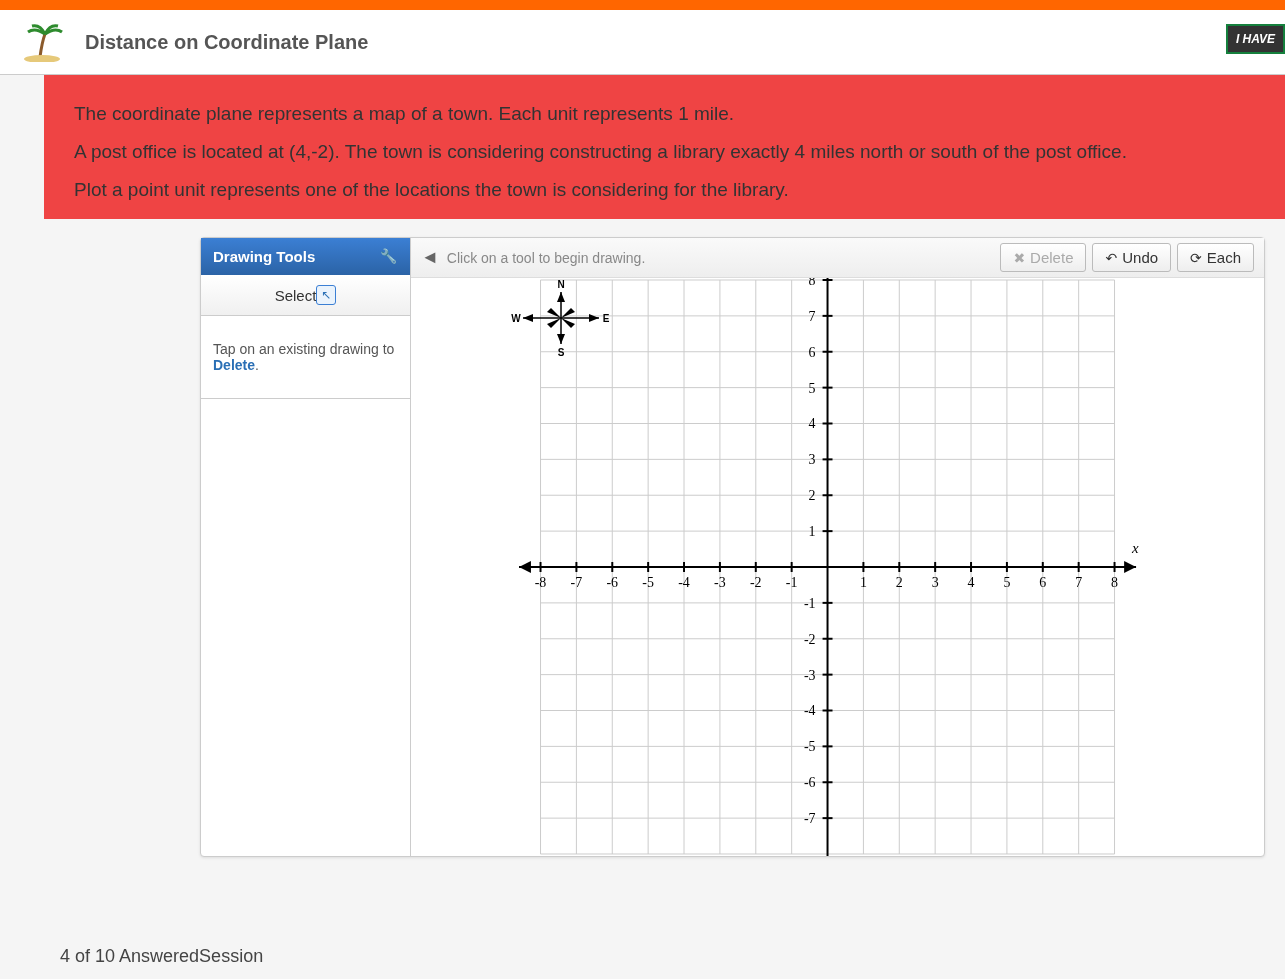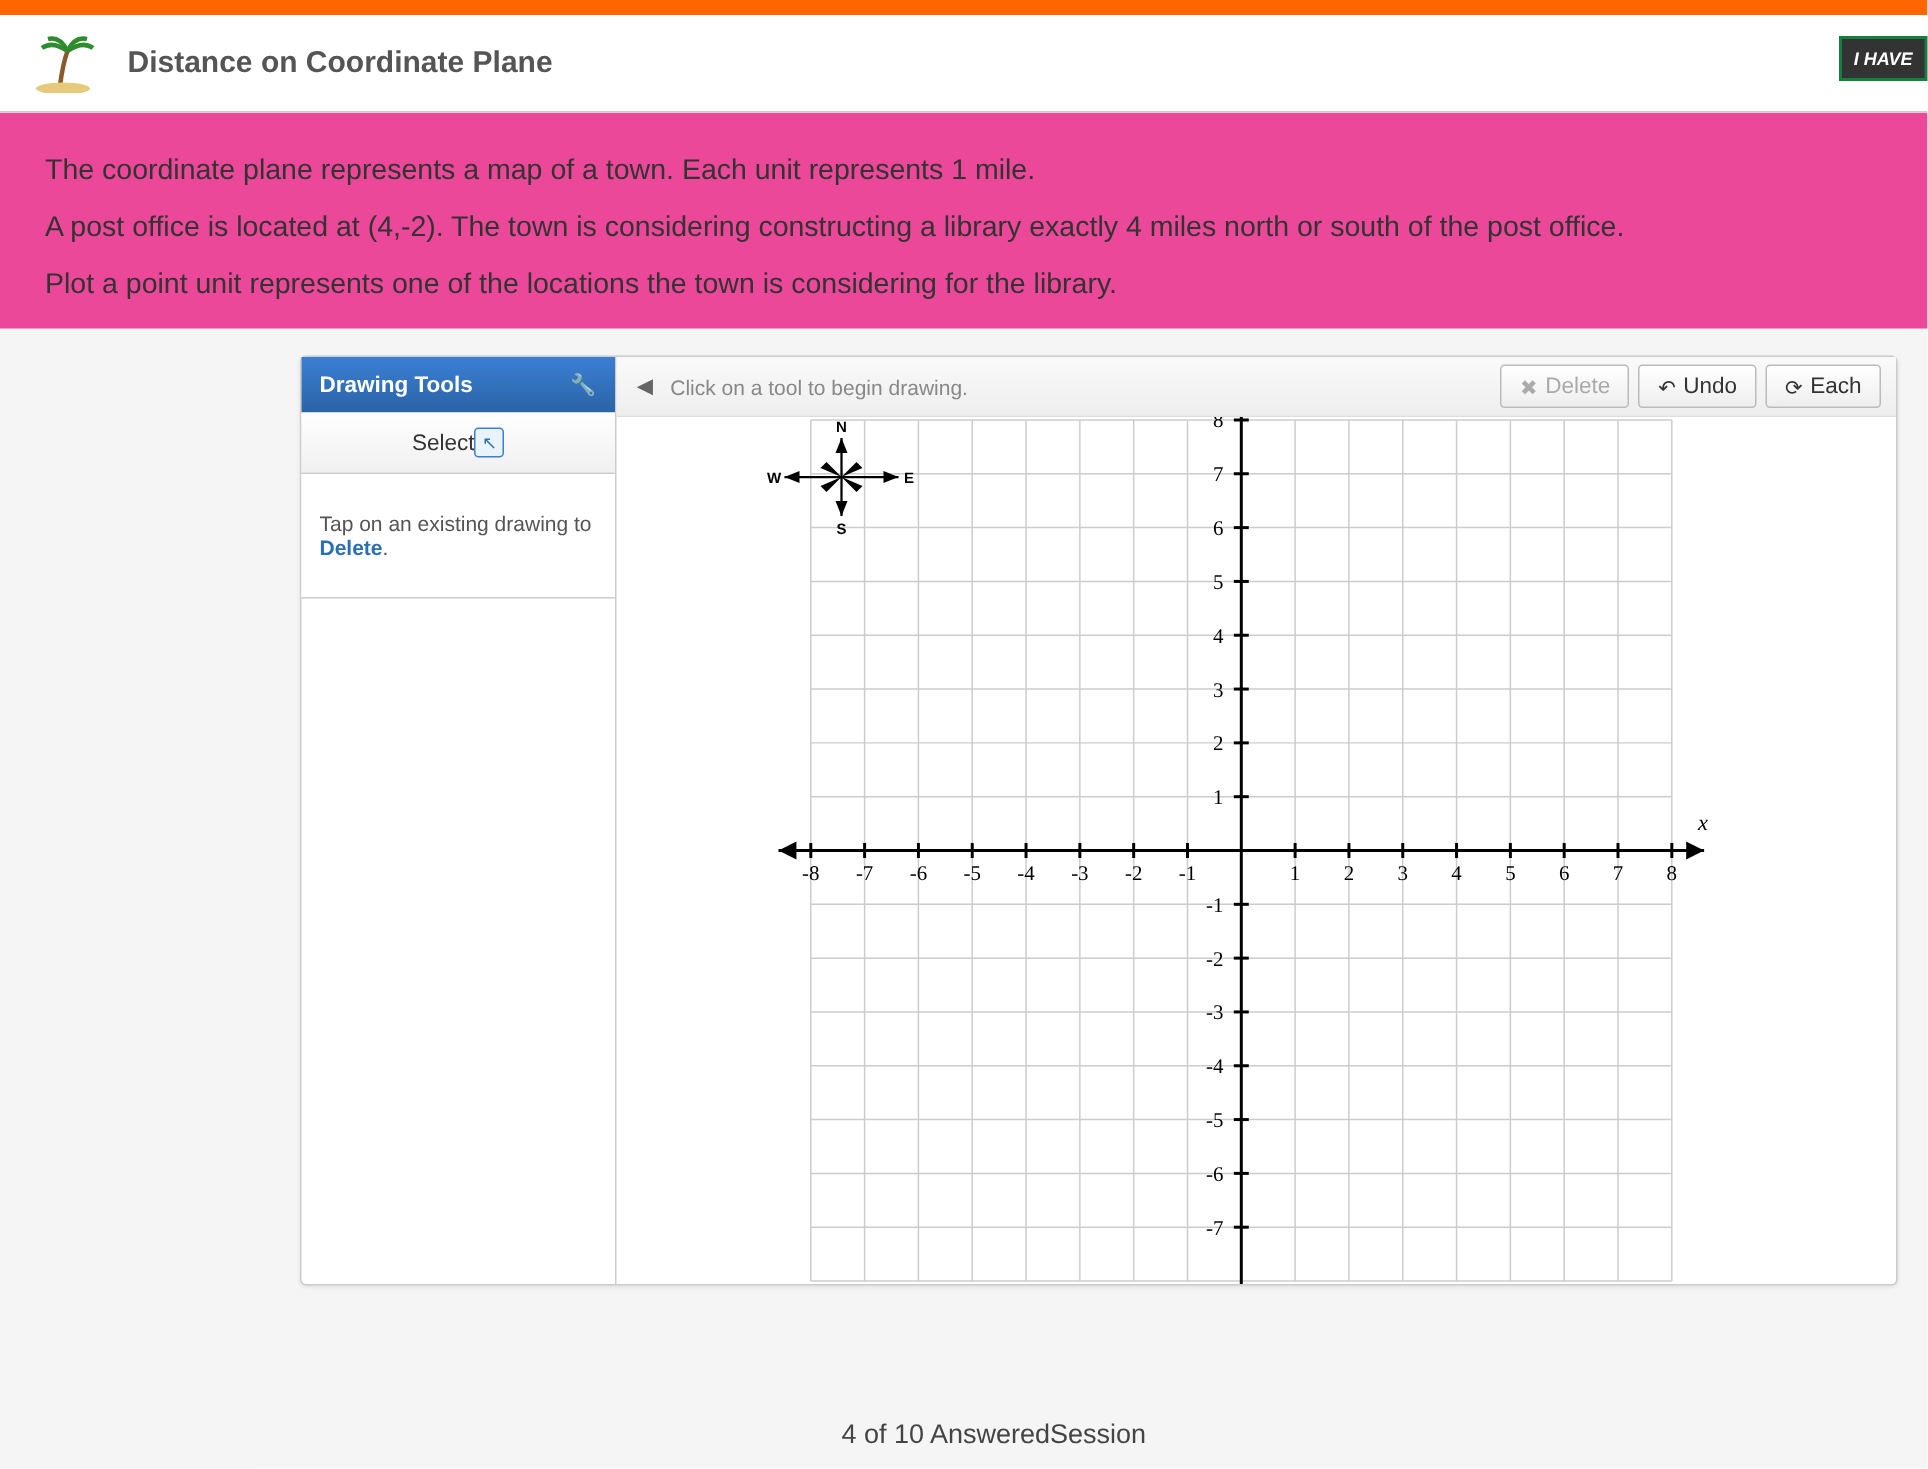--- a/index.html
+++ b/index.html
@@ -44,21 +44,22 @@
   color: #fff;
   font-weight: bold;
   font-style: italic;
   padding: 6px 8px;
   font-size: 12px;
   border: 2px solid #15803d;
   margin-top: 24px;
 }
 .content {
   padding: 20px 30px 10px 30px;
-  background: #ec4899;
+  background: #ef4444;
+  margin-left: 44px;
 }
 .question-text {
   font-size: 19px;
   color: #333;
   line-height: 2.0;
 }
 .tool-area {
   display: flex;
   margin: 18px 20px 0 200px;
   border: 1px solid #ccc;
@@ -145,21 +146,21 @@
   top: 40px;
   width: 100px;
   height: 80px;
 }
 .footer {
   position: absolute;
   bottom: 12px;
   left: 60px;
   right: 20px;
   display: flex;
-  justify-content: center;
+  justify-content: flex-start;
   font-size: 18px;
   color: #444;
 }
 .select-icon {
   width: 20px; height: 20px;
   border: 1px solid #3b7fd4;
   border-radius: 3px;
   background: #eaf3fc;
   display: flex;
   align-items: center;

